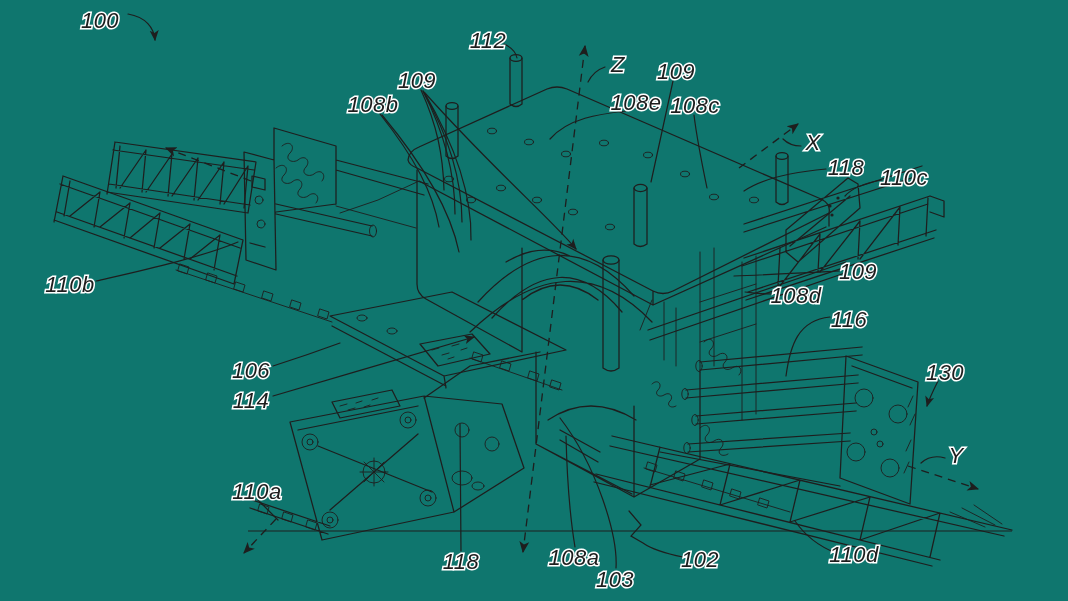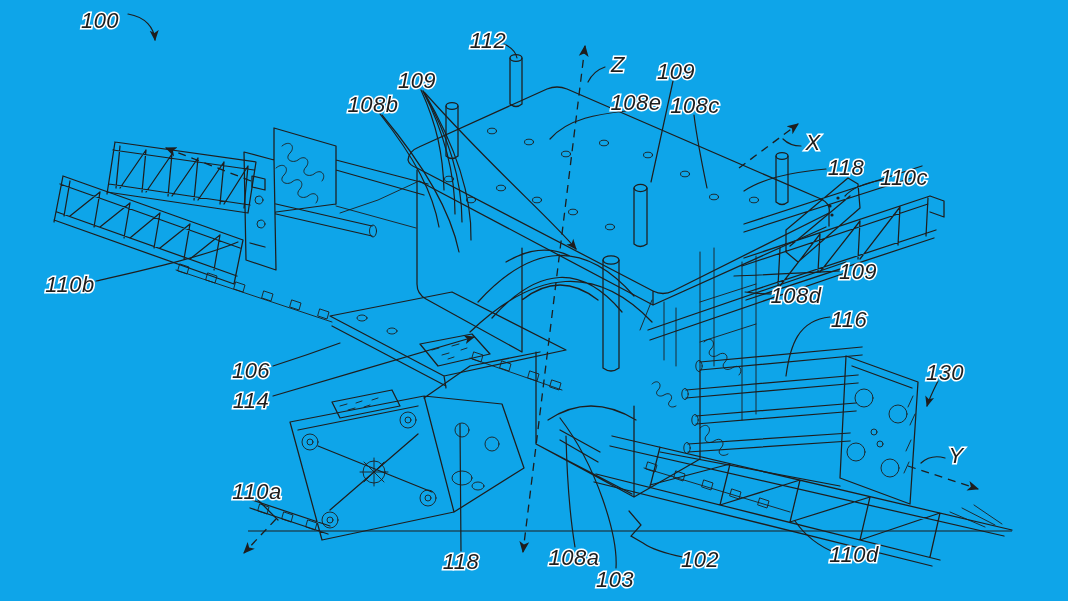--- a/index.html
+++ b/index.html
@@ -1,16 +1,16 @@
 <!DOCTYPE html>
 <html><head>
 <meta charset="utf-8">
 <style>
   html,body{margin:0;padding:0;background:#ffffff;}
-  .stage{position:relative;width:1068px;height:601px;background:#0ea5e9;overflow:hidden;
+  .stage{position:relative;width:1068px;height:601px;background:#0f766e;overflow:hidden;
          font-family:"Liberation Sans", sans-serif;}
   svg{position:absolute;left:0;top:0;}
   .art{stroke:#1e1e1e;fill:none;stroke-width:1.25;stroke-linecap:round;stroke-linejoin:round;}
   .art-thin{stroke:#1e1e1e;fill:none;stroke-width:0.9;stroke-linecap:round;stroke-linejoin:round;}
   .dot{fill:#1e1e1e;stroke:none;}
   .leader{stroke:#1e1e1e;fill:none;stroke-width:1.2;stroke-linecap:round;}
   .axis{stroke:#1e1e1e;fill:none;stroke-width:1.3;stroke-dasharray:8 6;}
   .ref-label{font-family:"Liberation Sans", sans-serif;font-style:italic;font-size:22px;
              fill:#1e1e1e;text-anchor:middle;letter-spacing:0.5px;
              paint-order:stroke;stroke:#ffffff;stroke-width:3px;}

